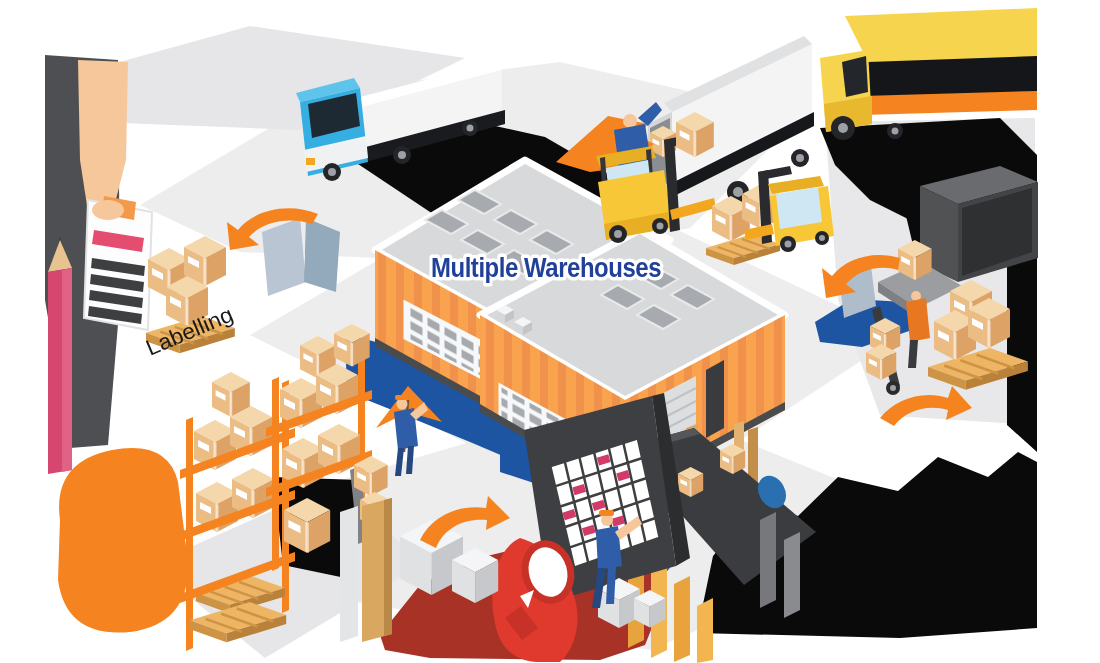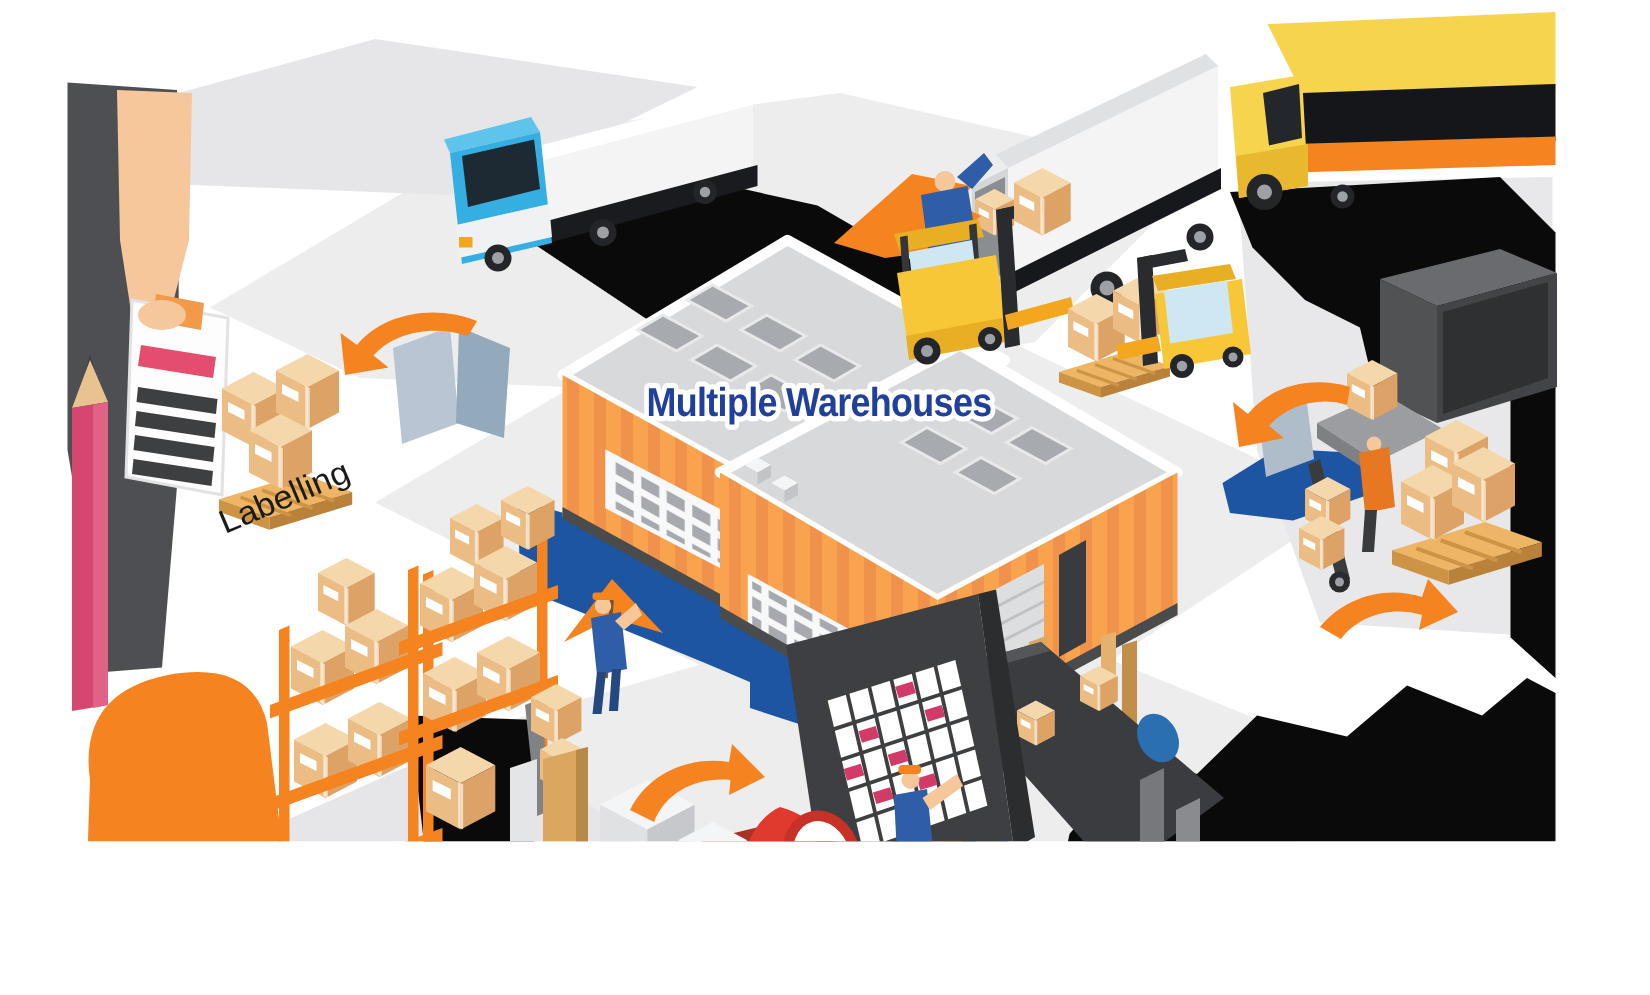--- a/index.html
+++ b/index.html
@@ -1,16 +1,16 @@
 <!DOCTYPE html>
 <html><head>
 <meta charset="utf-8">
 <style>
   html,body{margin:0;padding:0;background:#fff;}
-  .stage{width:1100px;height:561px;position:relative;background:#fff;overflow:hidden;
+  .stage{width:1100px;height:663px;position:relative;background:#fff;overflow:hidden;
          font-family:"Liberation Sans", sans-serif;}
   svg{display:block;}
   text{font-family:"Liberation Sans", sans-serif;}
   .title-text{font-weight:bold;font-size:27px;fill:#21409A;stroke:#FFFFFF;stroke-width:7px;
               paint-order:stroke;stroke-linejoin:round;letter-spacing:-0.5px;}
   .flow-text{font-size:22px;fill:#1A1A1A;}
 </style>
 </head>
 <body>
 

